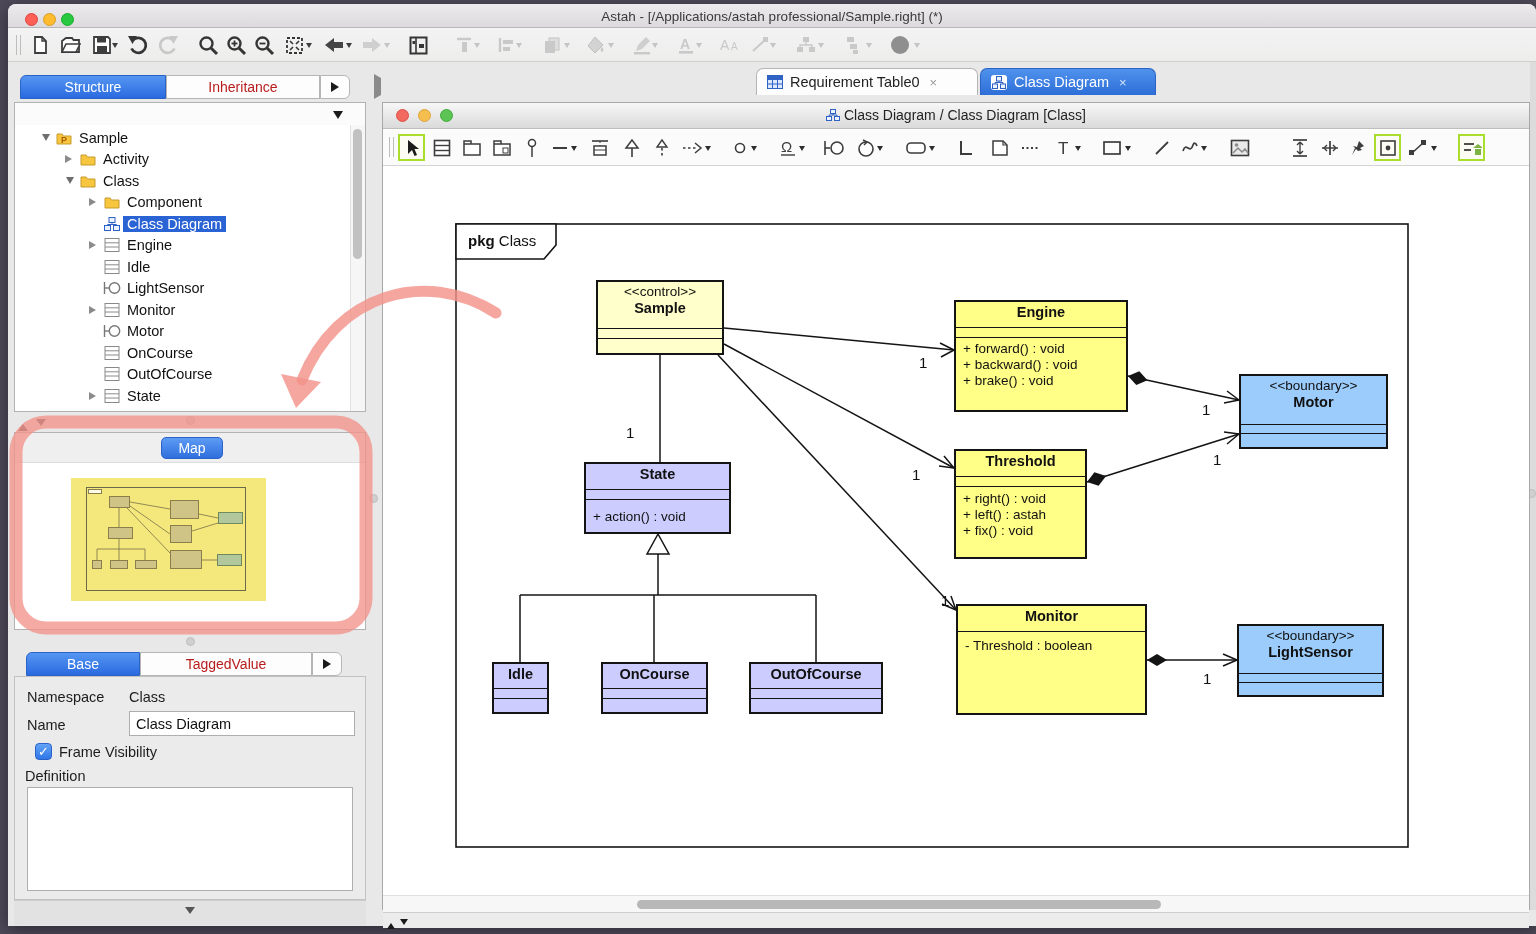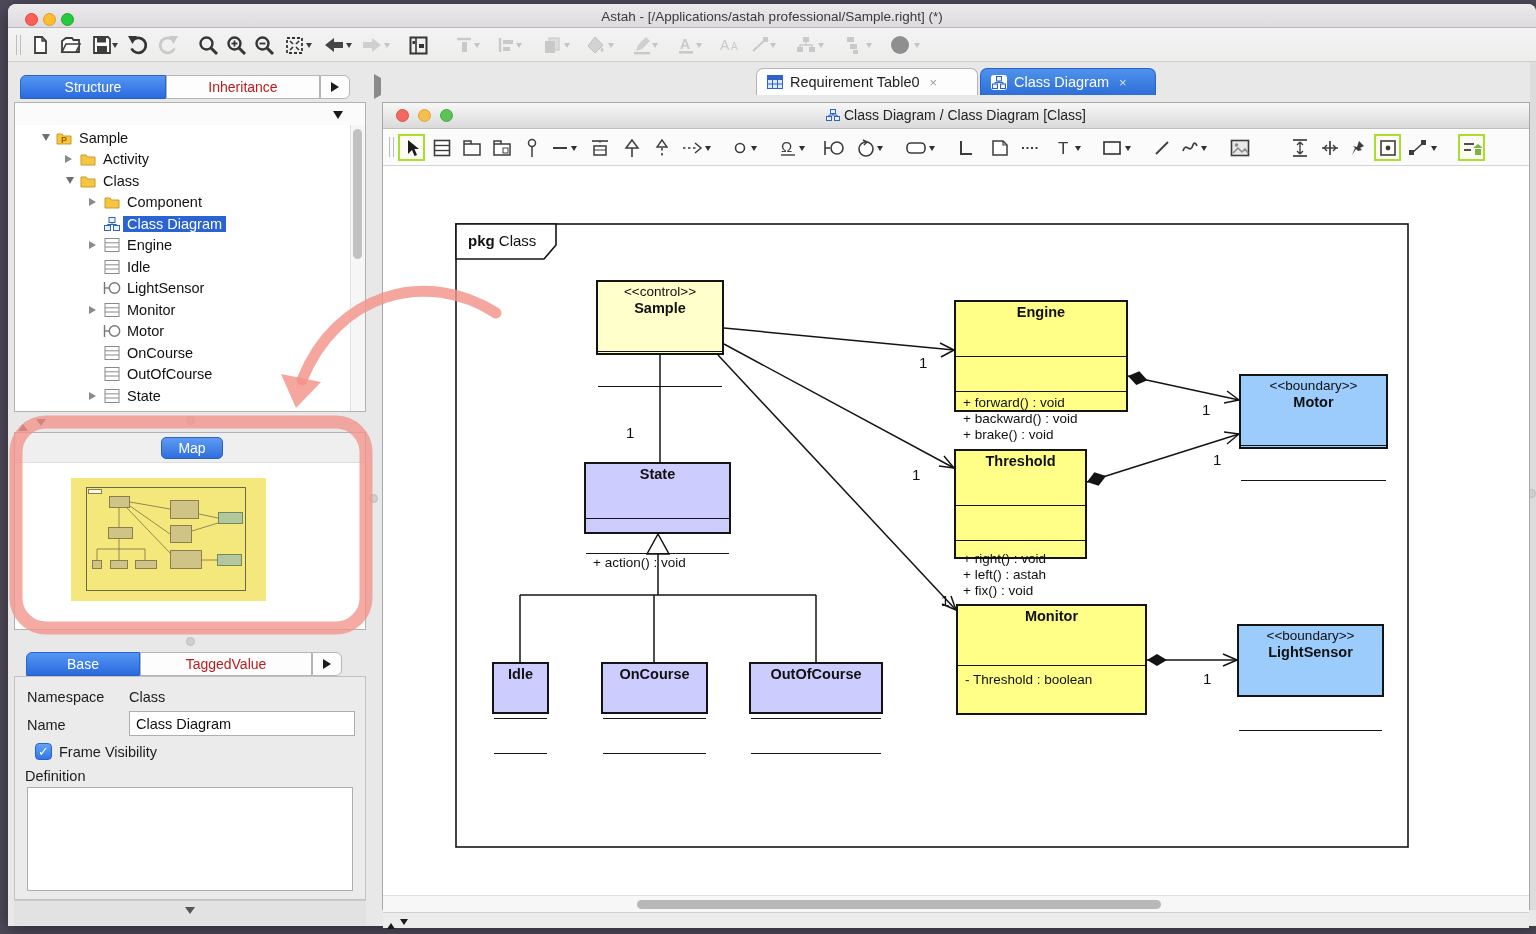--- a/index.html
+++ b/index.html
@@ -110,21 +110,21 @@
   .canvas { position:absolute; left:0; top:63px; width:1146px; height:729px; background:#fff; overflow:hidden; }
   .hscroll { position:absolute; left:0; top:792px; right:0; height:17px; background:#f7f7f7; border-top:1px solid #e0e0e0; }
   .hthumb { position:absolute; left:254px; top:4px; width:524px; height:9px; background:#b8b8b8; border-radius:5px; }
   .estatus { position:absolute; left:0; top:809px; right:0; height:16px; background:#ececec; border-top:1px solid #cfcfcf; }
 
   
   .uml { position:absolute; border:2px solid #141414; display:flex; flex-direction:column; }
   .uml-head { text-align:center; padding:2px 4px 1px; line-height:1.15; }
   .uml-stereo { font-size:13.5px; color:#111; }
   .uml-name { font-size:14.5px; font-weight:bold; color:#111; }
-  .uml-sec { border-top:1.5px solid #141414;margin-top:34px; }
+  .uml-sec { border-top:1.5px solid #141414; }
   .uml-line { font-size:13.5px; color:#111; padding:1px 7px 0; white-space:nowrap; }
   .mult { position:absolute; font-size:15px; color:#111; }
   .pkg-label { position:absolute; font-size:15px; color:#111; }
   .pkg-label b { font-weight:bold; }
 
   svg text { font-family:"Liberation Sans",sans-serif; }
   .annotate { position:absolute; left:0; top:0; pointer-events:none; z-index:50; }
 </style>
 </head>
 <body>
@@ -855,21 +855,21 @@
         <div class="uml-sec" style="flex:1; display:flex; align-items:center;">
           <div class="uml-line">+ action() : void</div>
         </div>
       </div>
 
       <div class="uml" style="left:571px; top:283px; width:133px; height:110px; background:#ffff87;">
         <div class="uml-head" style="height:25px;">
             <div class="uml-name">Threshold</div>
           </div>
         <div class="uml-sec" style="height:10px;"></div>
-        <div class="uml-sec" style="flex:1; padding-top:9px;">
+        <div class="uml-sec" style="flex:1; padding-top:3px;">
           <div class="uml-line">+ right() : void</div>
           <div class="uml-line">+ left() : astah</div>
           <div class="uml-line">+ fix() : void</div>
         </div>
       </div>
 
       <div class="uml" style="left:573px; top:438px; width:191px; height:111px; background:#ffff87;">
         <div class="uml-head" style="height:25px;">
             <div class="uml-name">Monitor</div>
           </div>

